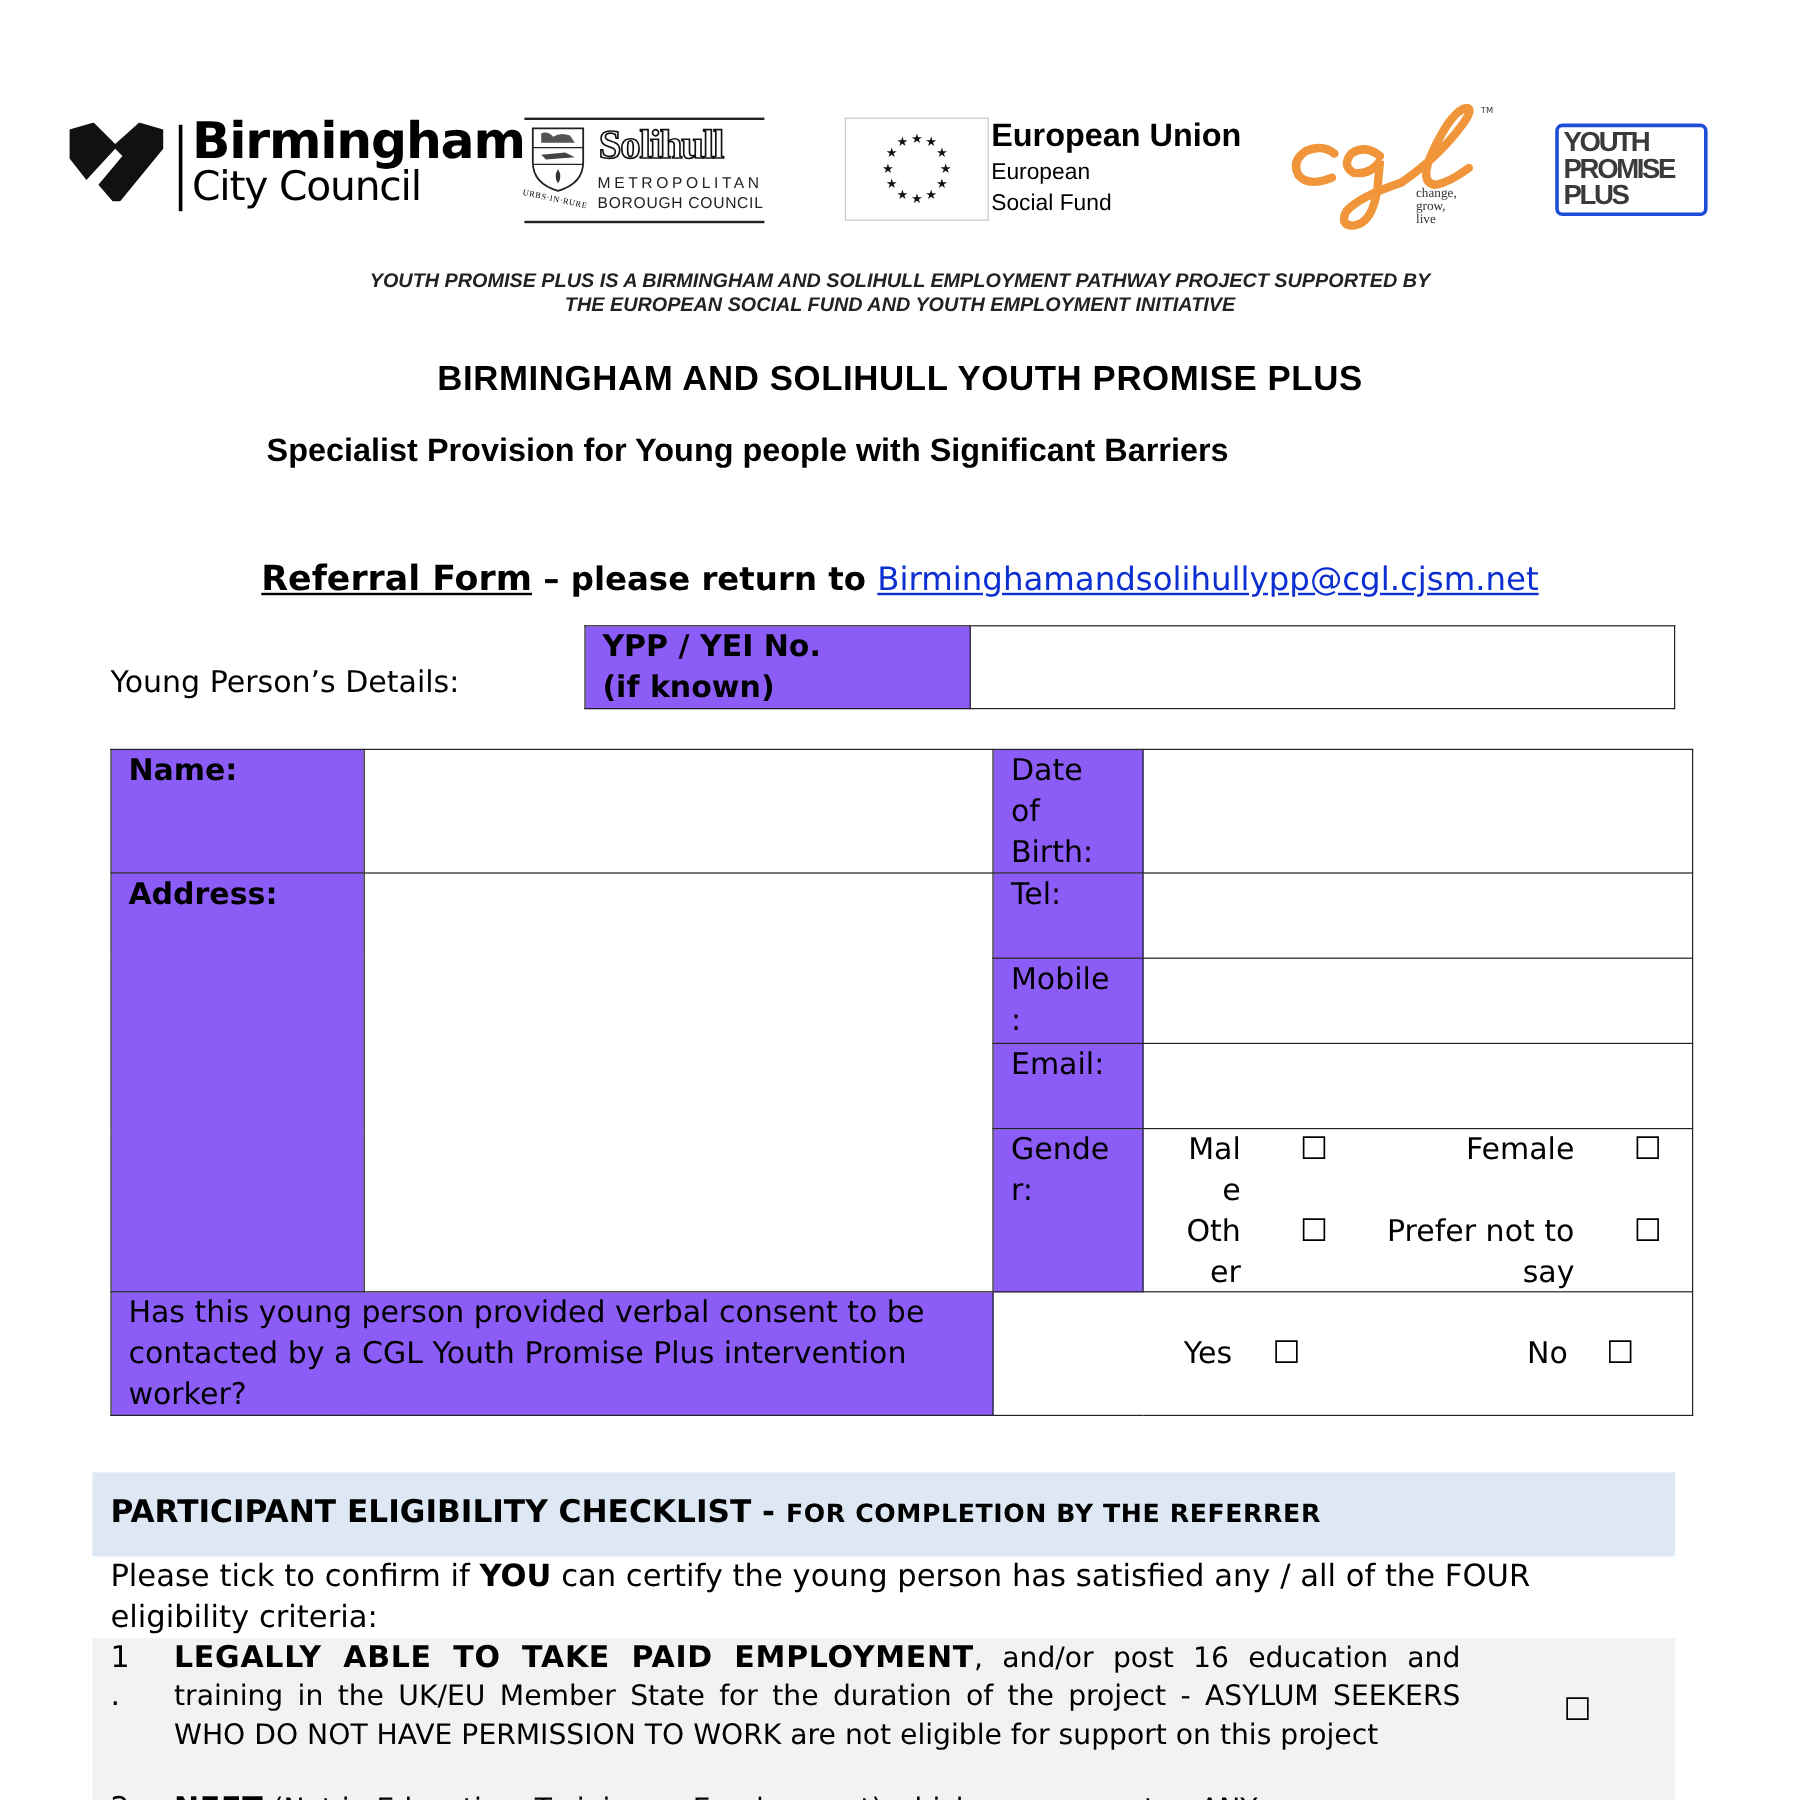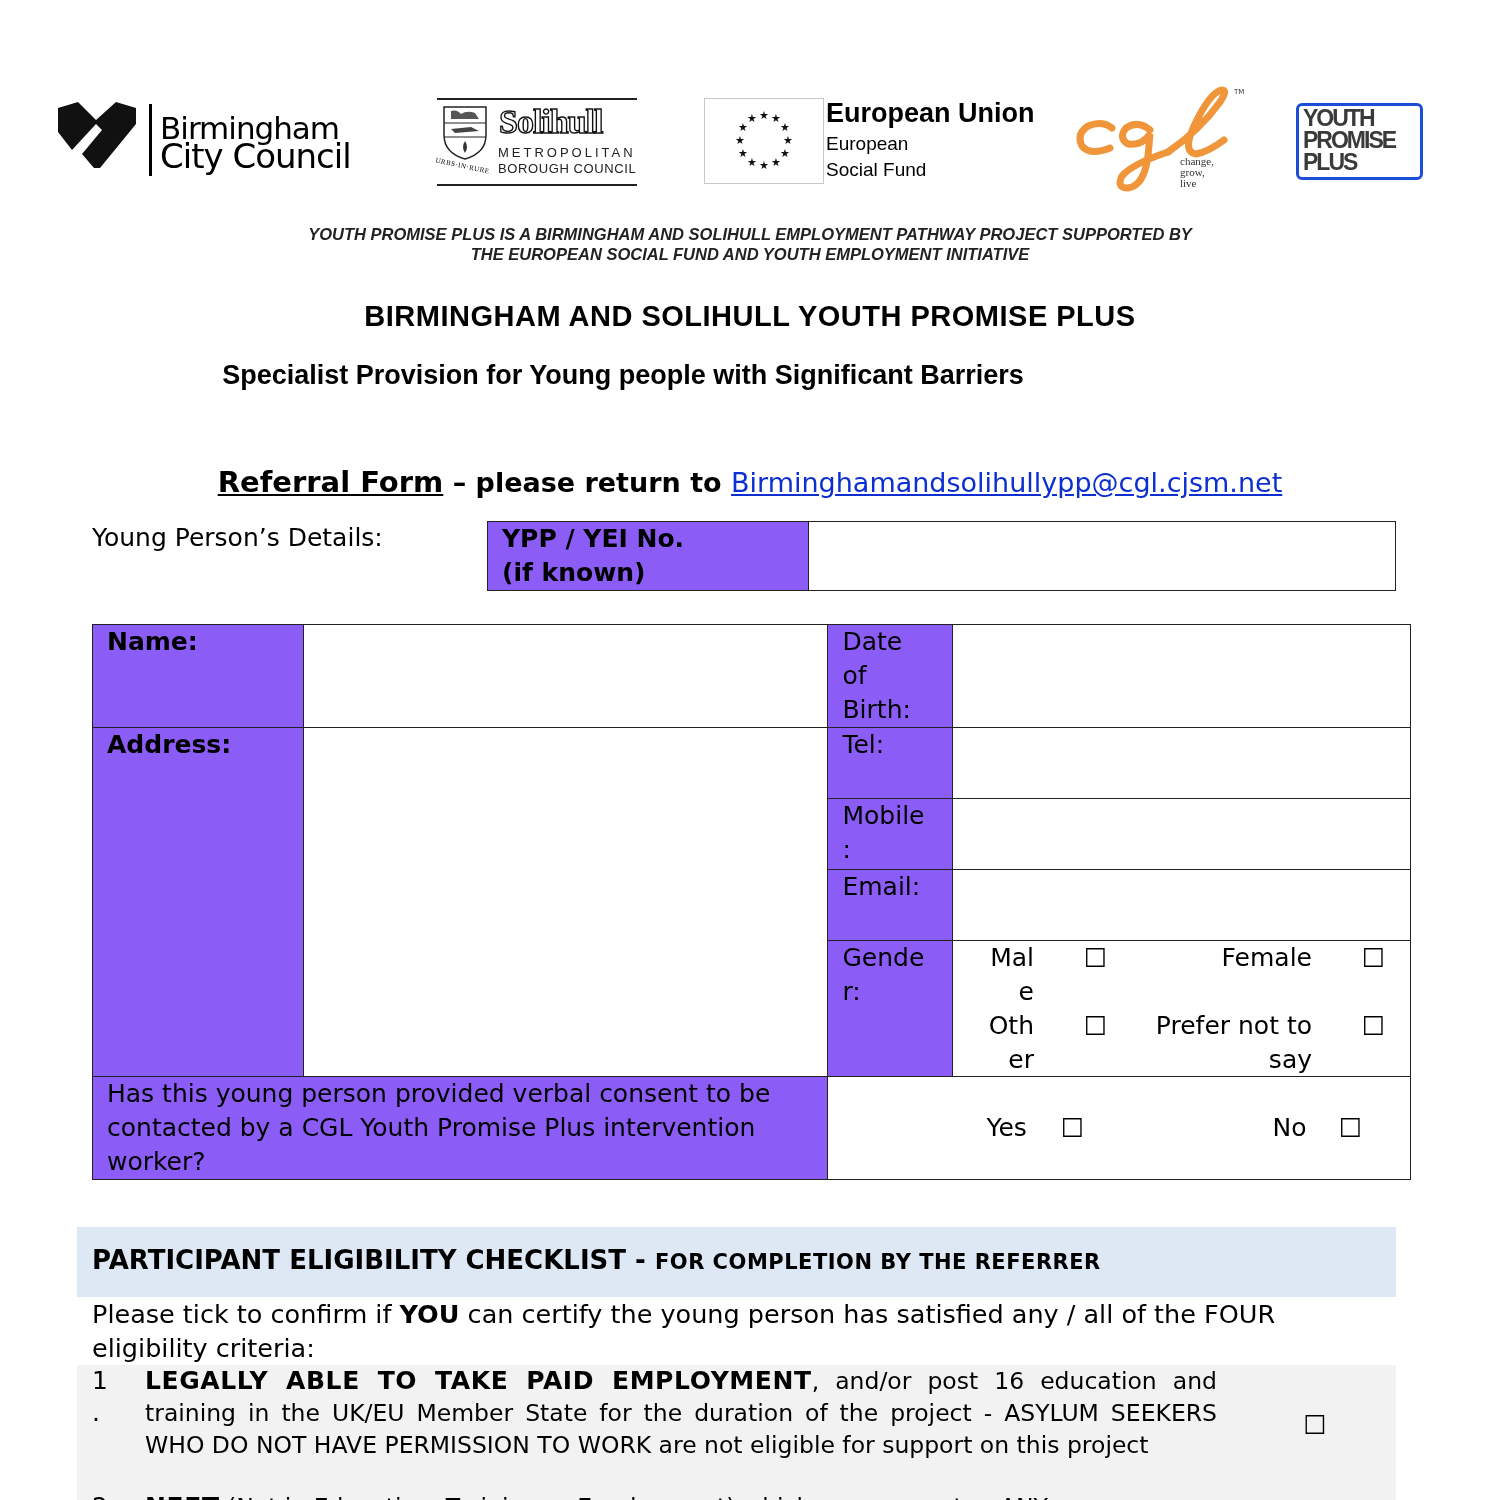--- a/index.html
+++ b/index.html
@@ -7,21 +7,21 @@
     width: 1500px; height: 1500px; overflow: hidden; background: #ffffff;
     position: relative; color: #000;
     font-family: "DejaVu Sans", sans-serif;
   }
   .abs { position: absolute; }
 
   
   .logo-bcc { left: 56px; top: 100px; width: 312px; height: 80px; }
   .bcc-heart { position: absolute; left: 0; top: 2px; width: 82px; height: 66px; }
   .bcc-bar { position: absolute; left: 93px; top: 4px; width: 3px; height: 72px; background: #000; }
-  .bcc-t1 { position: absolute; left: 104px; top: -2px; font-family: "DejaVu Sans", sans-serif; font-weight: normal; font-size: 31px; letter-spacing: -1px; line-height: 40px; margin-top: 10px; }
+  .bcc-t1 { position: absolute; left: 104px; top: -2px; font-family: "DejaVu Sans", sans-serif; font-weight: bold; font-size: 42px; letter-spacing: -1px; line-height: 40px; }
   .bcc-t2 { position: absolute; left: 104px; top: 36px; font-family: "DejaVu Sans", sans-serif; font-size: 34px; letter-spacing: -1px; line-height: 40px; }
 
   .logo-sol { left: 437px; top: 98px; width: 200px; height: 84px; border-top: 2px solid #222; border-bottom: 2px solid #222; }
   .sol-shield { position: absolute; left: 4px; top: 5px; width: 48px; height: 56px; }
   .sol-motto { position: absolute; left: 0; top: 58px; font-size: 7px; letter-spacing: 0.5px; font-family: "Liberation Serif", serif; }
   .sol-name { position: absolute; left: 62px; top: 2px; font-family: "Liberation Serif", serif; font-weight: bold; font-size: 34px; line-height: 40px; color: #fff; -webkit-text-stroke: 1.4px #111; letter-spacing: -1px; }
   .sol-sub1, .sol-sub2 { position: absolute; left: 61px; font-family: "Liberation Sans", sans-serif; font-size: 13px; letter-spacing: 1.8px; color: #222; }
   .sol-sub1 { top: 45px; letter-spacing: 3px; }
   .sol-sub2 { top: 61px; letter-spacing: 0.6px; }
 
@@ -43,21 +43,21 @@
   .tagline { left: 0; width: 1500px; text-align: center; font-family: "Liberation Sans", sans-serif; font-weight: bold; font-style: italic; font-size: 16.5px; line-height: 20px; color: #222; }
   .title { left: 0; width: 1500px; top: 300px; text-align: center; font-family: "Liberation Sans", sans-serif; font-weight: bold; font-size: 29px; letter-spacing: 0.5px; }
   .subtitle { left: 0; width: 1246px; top: 360px; text-align: center; font-family: "Liberation Sans", sans-serif; font-weight: bold; font-size: 27px; }
 
   .referral { left: 0; width: 1500px; top: 465px; text-align: center; font-size: 29px; }
   .referral .rf { font-weight: bold; text-decoration: underline; text-align: center; }
   .referral .rt { font-weight: bold; font-size: 27px; }
   .referral a { color: #0b2fd0; text-decoration: underline; font-size: 27px; }
 
   
-  .lbl { font-size: 25px; line-height: 34px; }
+  .lbl { font-size: 25px; line-height: 34px; margin-top: 31px; }
   .bluecell { background: #8b5cf6; }
   table { border-collapse: collapse; }
   td { border: 1.5px solid #222; vertical-align: top; padding: 0; font-size: 25px; line-height: 34px; }
 
   .ypp-table { left: 487px; top: 521px; width: 909px; }
   .ypp-table td { height: 66px; }
 
   .details { left: 92px; top: 624px; width: 1319px; }
   .pad { padding: 0 0 0 14px; }
   .chk { font-family: "DejaVu Sans", sans-serif; font-size: 26px; }

